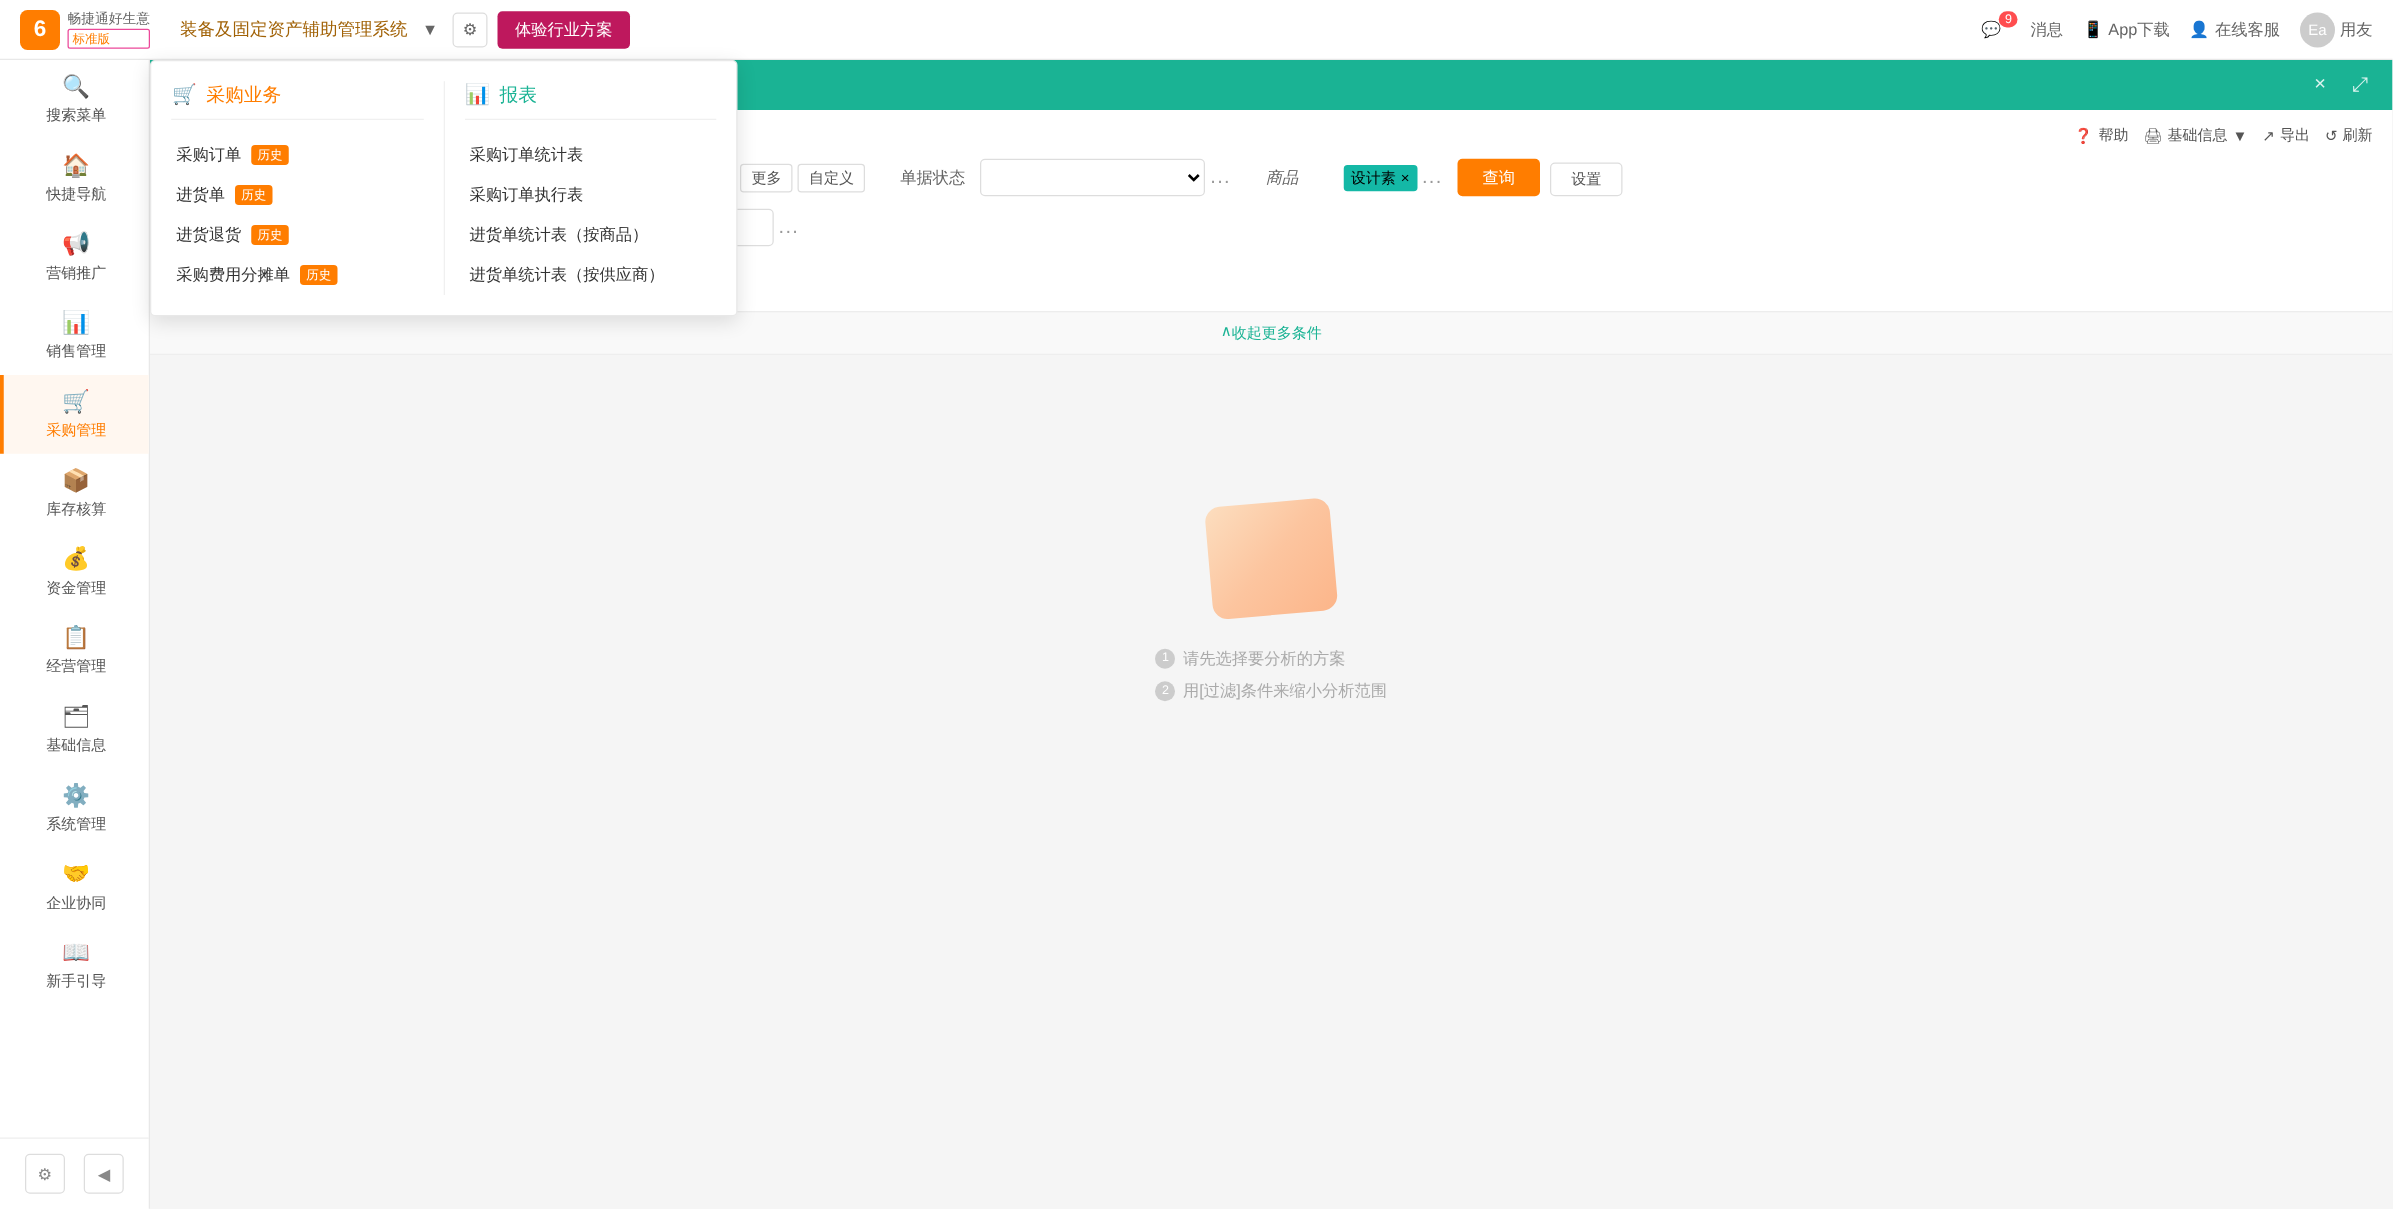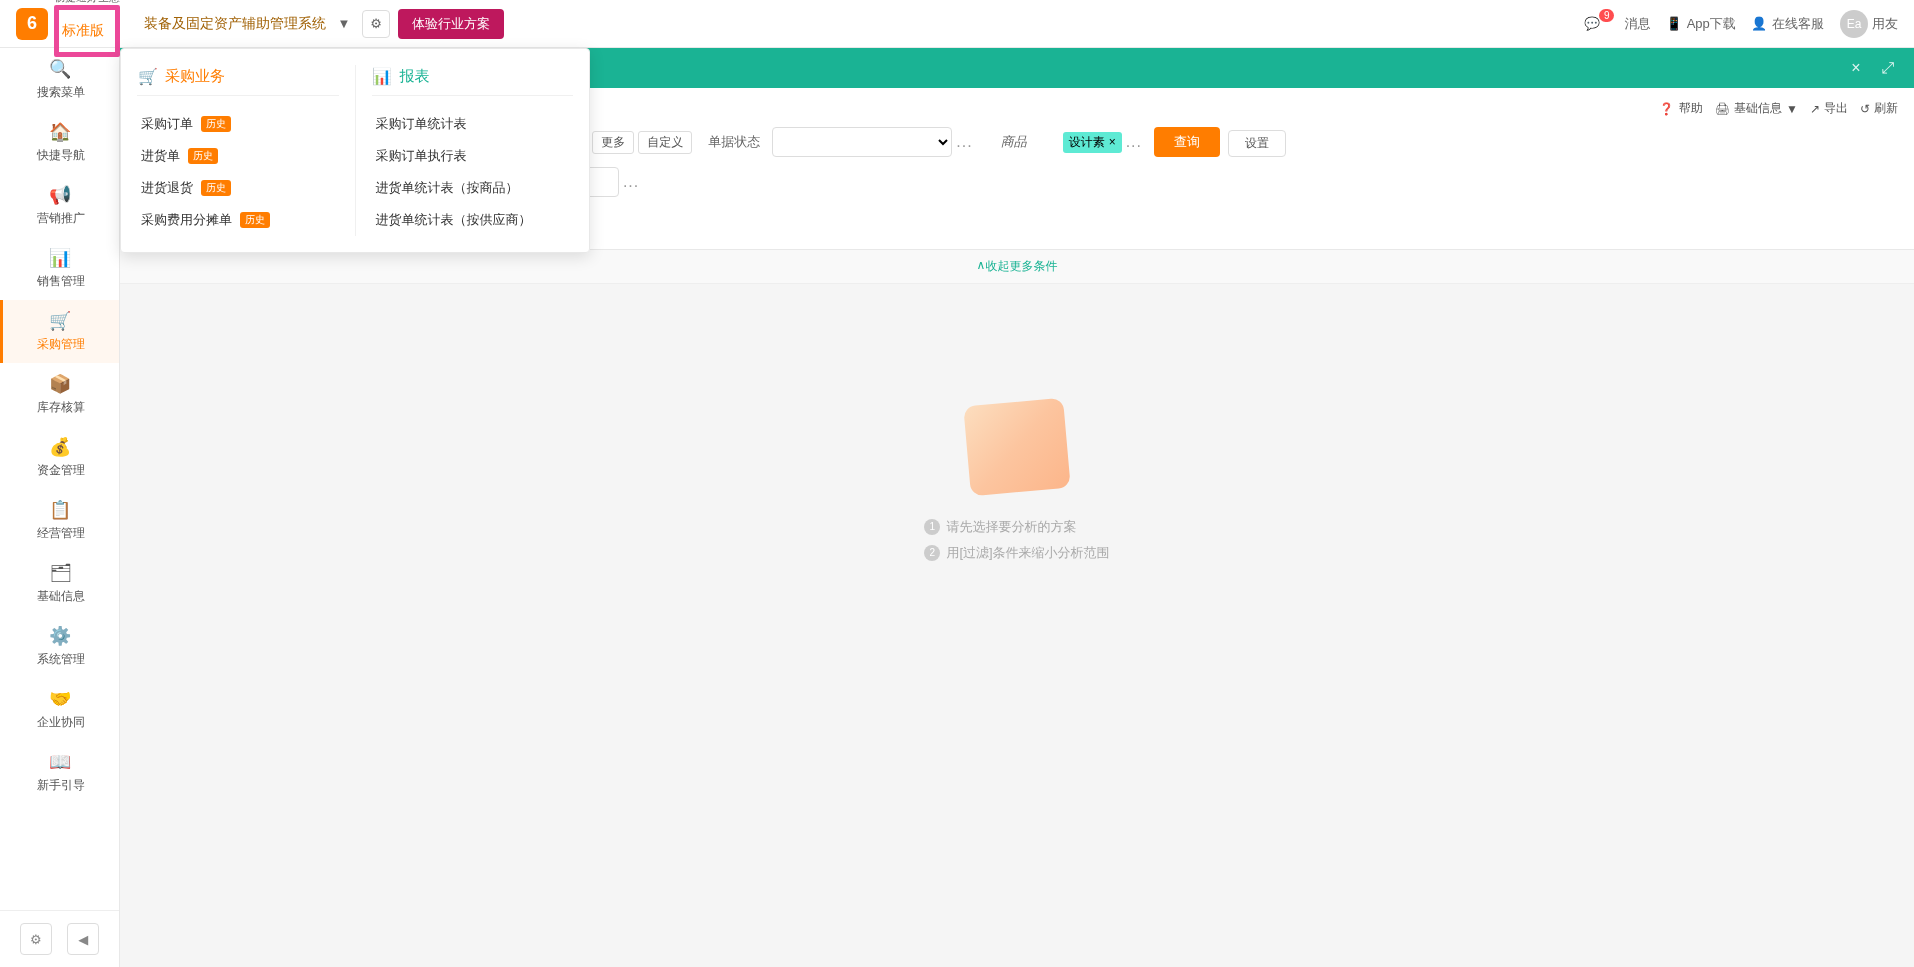--- a/index.html
+++ b/index.html
@@ -24,21 +24,21 @@
       gap: 6px;
     }
     .logo-icon {
       width: 32px; height: 32px;
       background: #ff7d00;
       border-radius: 6px;
       display: flex; align-items: center; justify-content: center;
       color: white; font-size: 18px; font-weight: bold;
     }
     .logo-text { font-size: 11px; color: #666; line-height: 1.3; }
-    .logo-tag { font-size: 14px; color: #ff7d00; border: 5px solid #ec4899; padding: 12px 3px; border-radius: 2px; }
+    .logo-tag { font-size: 10px; color: #ff7d00; border: 1px solid #ec4899; padding: 0 3px; border-radius: 2px; }
     .header-center {
       flex: 1;
       display: flex;
       align-items: center;
       gap: 8px;
     }
     .system-title {
       font-size: 14px;
       color: #a16207;
       margin-left: 8px;
@@ -249,21 +249,21 @@
       color: #555;
       background: #fff;
     }
     .date-quick-btn.active {
       color: #1ab394;
       border-color: #1ab394;
     }
     .tag-close {
       display: inline-flex;
       align-items: center;
-      background: #5eead4;
+      background: #14b8a6;
       border-radius: 3px;
       padding: 2px 6px;
       font-size: 12px;
       gap: 4px;
     }
     .toolbar-btn {
       display: flex; align-items: center; gap: 4px;
       color: #555; font-size: 12px; cursor: pointer;
     }
     .query-btn {
@@ -543,21 +543,21 @@
           <span>~</span>
           <input class="filter-input" type="text" value="2024-12-31" style="width: 110px;">
         </div>
         <div class="date-quick">
           <button class="date-quick-btn">今天</button>
           <button class="date-quick-btn">昨天</button>
           <button class="date-quick-btn active">近7天</button>
           <button class="date-quick-btn">更多</button>
           <button class="date-quick-btn">自定义</button>
         </div>
-        <span class="filter-label" style="margin-left:4px;">单据状态</span>
+        <span class="filter-label" style="margin-left:16px;">单据状态</span>
         <div style="position:relative;display:flex;align-items:center;">
           <select class="filter-select" style="min-width:180px;"></select>
           <span class="dots-btn" style="margin-left:4px;">...</span>
         </div>
         <span class="filter-label" style="margin-left:16px;font-style:italic;">商品</span>
         <div style="display:flex;align-items:center;gap:4px;">
           <div class="tag-close">
             <span>设计素</span>
             <span>×</span>
           </div>

